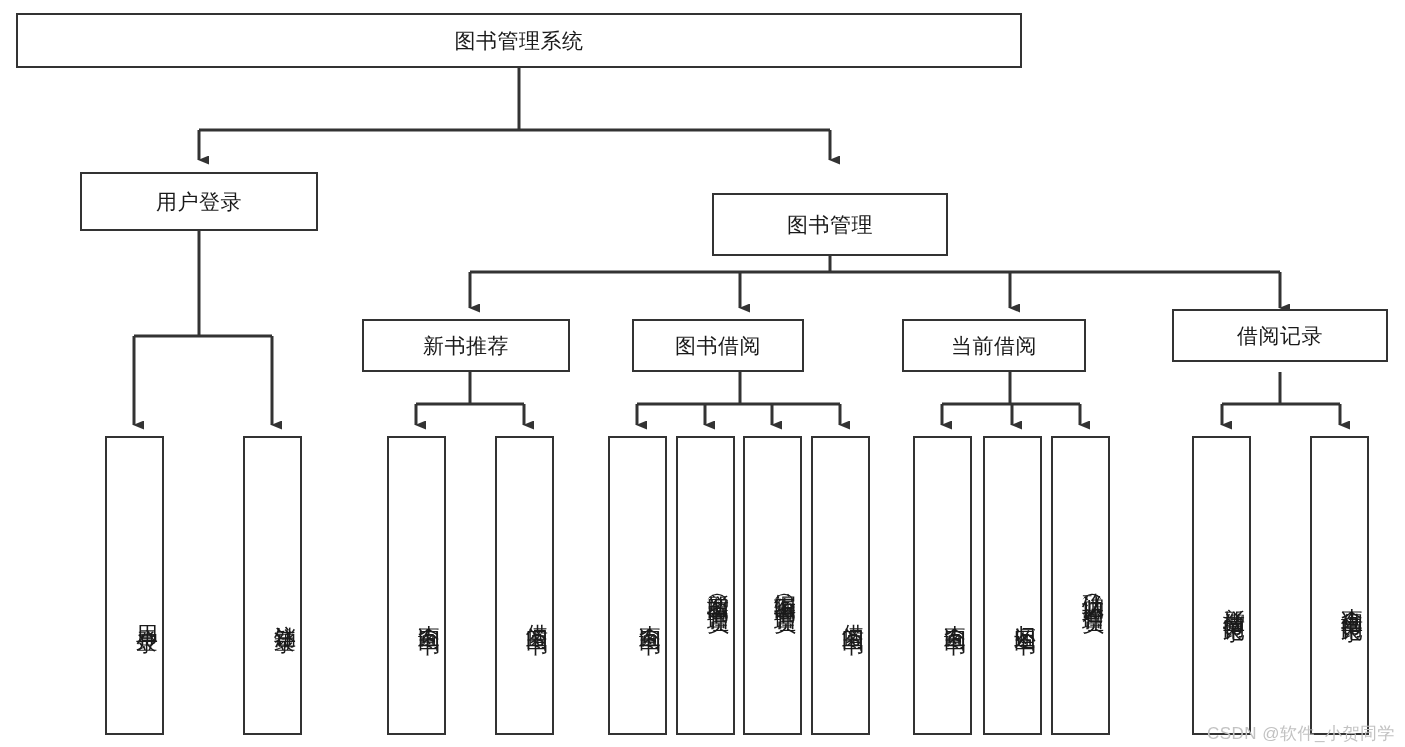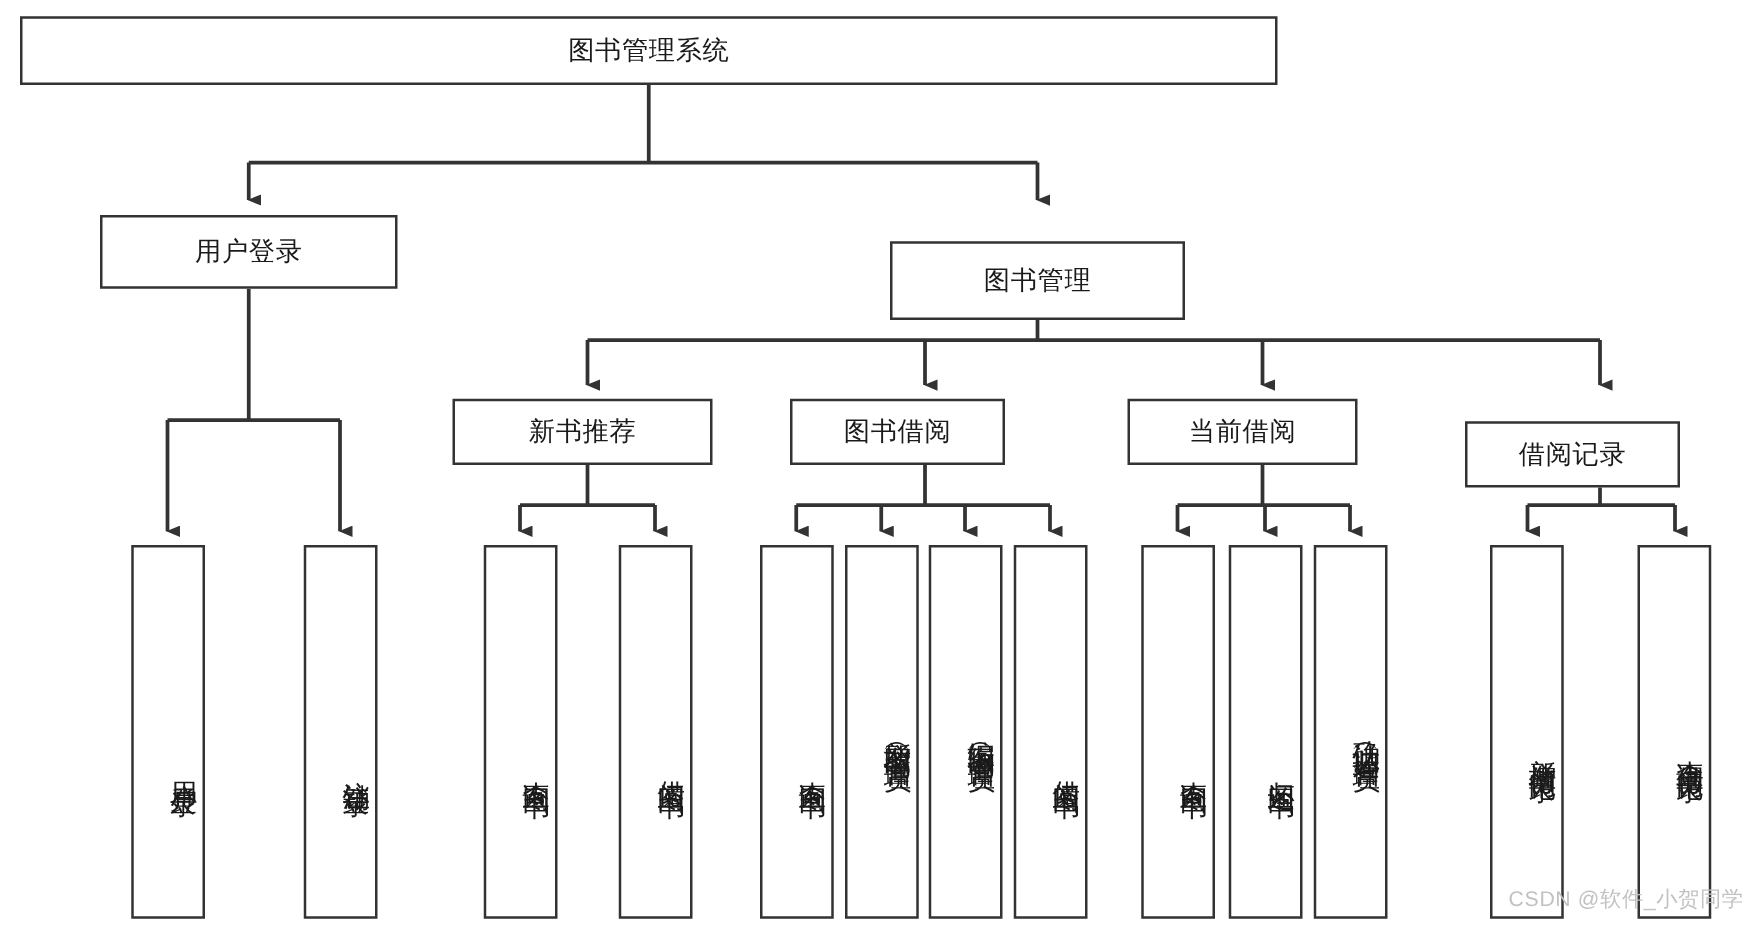--- a/index.html
+++ b/index.html
@@ -55,21 +55,21 @@
   }
   .node-v.pad-top-lg {
     padding-top: 54px;
   }
   .node-v.pad-top-md {
     padding-top: 26px;
   }
   #watermark {
     position: absolute;
     right: 10px;
-    bottom: 16px;
+    bottom: 2px;
     font-size: 17px;
     color: #c2c2c2;
     white-space: nowrap;
     letter-spacing: 0.5px;
   }
 </style>
 </head>
 <body>
 
 <div id="diagram-root">
@@ -137,21 +137,21 @@
 
   <div class="node node-h" style="left:362px; top:319px; width:208px; height:53px;">
     <span>新书推荐</span>
   </div>
   <div class="node node-h" style="left:632px; top:319px; width:172px; height:53px;">
     <span>图书借阅</span>
   </div>
   <div class="node node-h" style="left:902px; top:319px; width:184px; height:53px;">
     <span>当前借阅</span>
   </div>
-  <div class="node node-h" style="left:1172px; top:337px; width:172px; height:53px;justify-content:center;">
+  <div class="node node-h" style="left:1172px; top:309px; width:216px; height:53px;justify-content:center;">
     <span>借阅记录</span>
   </div>
 
   <div class="node node-v pad-top-lg" style="left:105px; top:436px; width:59px; height:299px;">
     <span>用户登录</span>
   </div>
   <div class="node node-v pad-top-lg" style="left:243px; top:436px; width:59px; height:299px;">
     <span>注销登录</span>
   </div>
 

